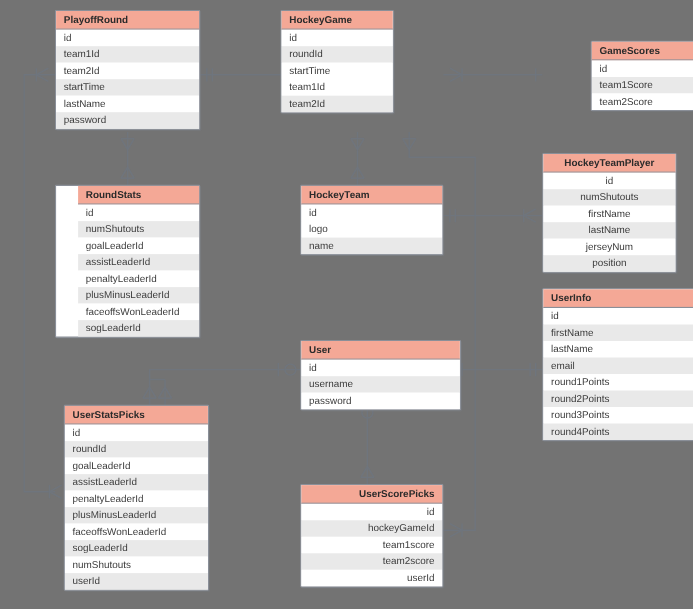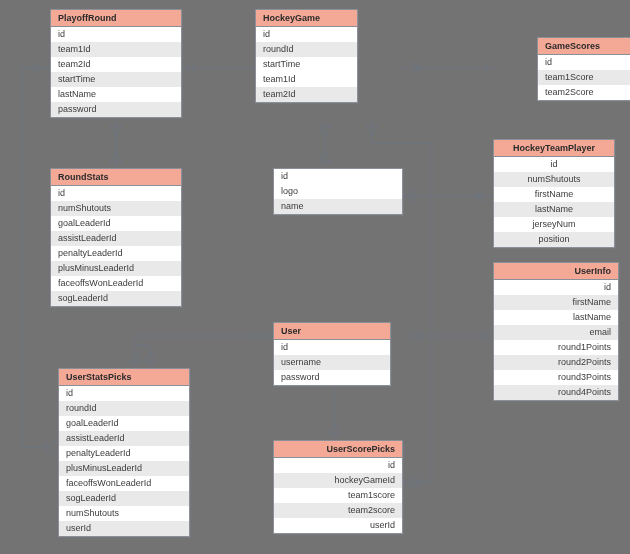--- a/index.html
+++ b/index.html
@@ -157,61 +157,62 @@
     <div class="attr alt">team2Id</div>
   </div>
 
   <div class="entity" style="left:493px;top:37px;width:122px;margin-left:44px;">
     <div class="entity-title">GameScores</div>
     <div class="attr">id</div>
     <div class="attr alt">team1Score</div>
     <div class="attr">team2Score</div>
   </div>
 
-  <div class="entity" style="left:50px;top:168px;width:132px;">
+  <div class="entity" style="left:50px;top:168px;width:132px;padding-left:20px;">
     <div class="entity-title">RoundStats</div>
     <div class="attr">id</div>
     <div class="attr alt">numShutouts</div>
     <div class="attr">goalLeaderId</div>
     <div class="attr alt">assistLeaderId</div>
     <div class="attr">penaltyLeaderId</div>
     <div class="attr alt">plusMinusLeaderId</div>
     <div class="attr">faceoffsWonLeaderId</div>
     <div class="attr alt">sogLeaderId</div>
   </div>
 
   <div class="entity" style="left:273px;top:168px;width:130px;">
+    <div class="entity-title">HockeyTeam</div>
     <div class="attr">id</div>
     <div class="attr">logo</div>
     <div class="attr alt">name</div>
   </div>
 
   <div class="entity" style="left:493px;top:139px;width:122px;text-align:center;">
     <div class="entity-title">HockeyTeamPlayer</div>
     <div class="attr">id</div>
     <div class="attr alt">numShutouts</div>
     <div class="attr">firstName</div>
     <div class="attr alt">lastName</div>
     <div class="attr">jerseyNum</div>
     <div class="attr alt">position</div>
   </div>
 
-  <div class="entity" style="left:493px;top:262px;width:126px;text-align:right;">
+  <div class="entity" style="left:493px;top:262px;width:138px;">
     <div class="entity-title">UserInfo</div>
     <div class="attr">id</div>
     <div class="attr alt">firstName</div>
     <div class="attr">lastName</div>
     <div class="attr alt">email</div>
     <div class="attr">round1Points</div>
     <div class="attr alt">round2Points</div>
     <div class="attr">round3Points</div>
     <div class="attr alt">round4Points</div>
   </div>
 
-  <div class="entity" style="left:273px;top:322px;width:118px;">
+  <div class="entity" style="left:273px;top:309px;width:146px;">
     <div class="entity-title">User</div>
     <div class="attr">id</div>
     <div class="attr alt">username</div>
     <div class="attr">password</div>
   </div>
 
   <div class="entity" style="left:58px;top:368px;width:132px;">
     <div class="entity-title">UserStatsPicks</div>
     <div class="attr">id</div>
     <div class="attr alt">roundId</div>

